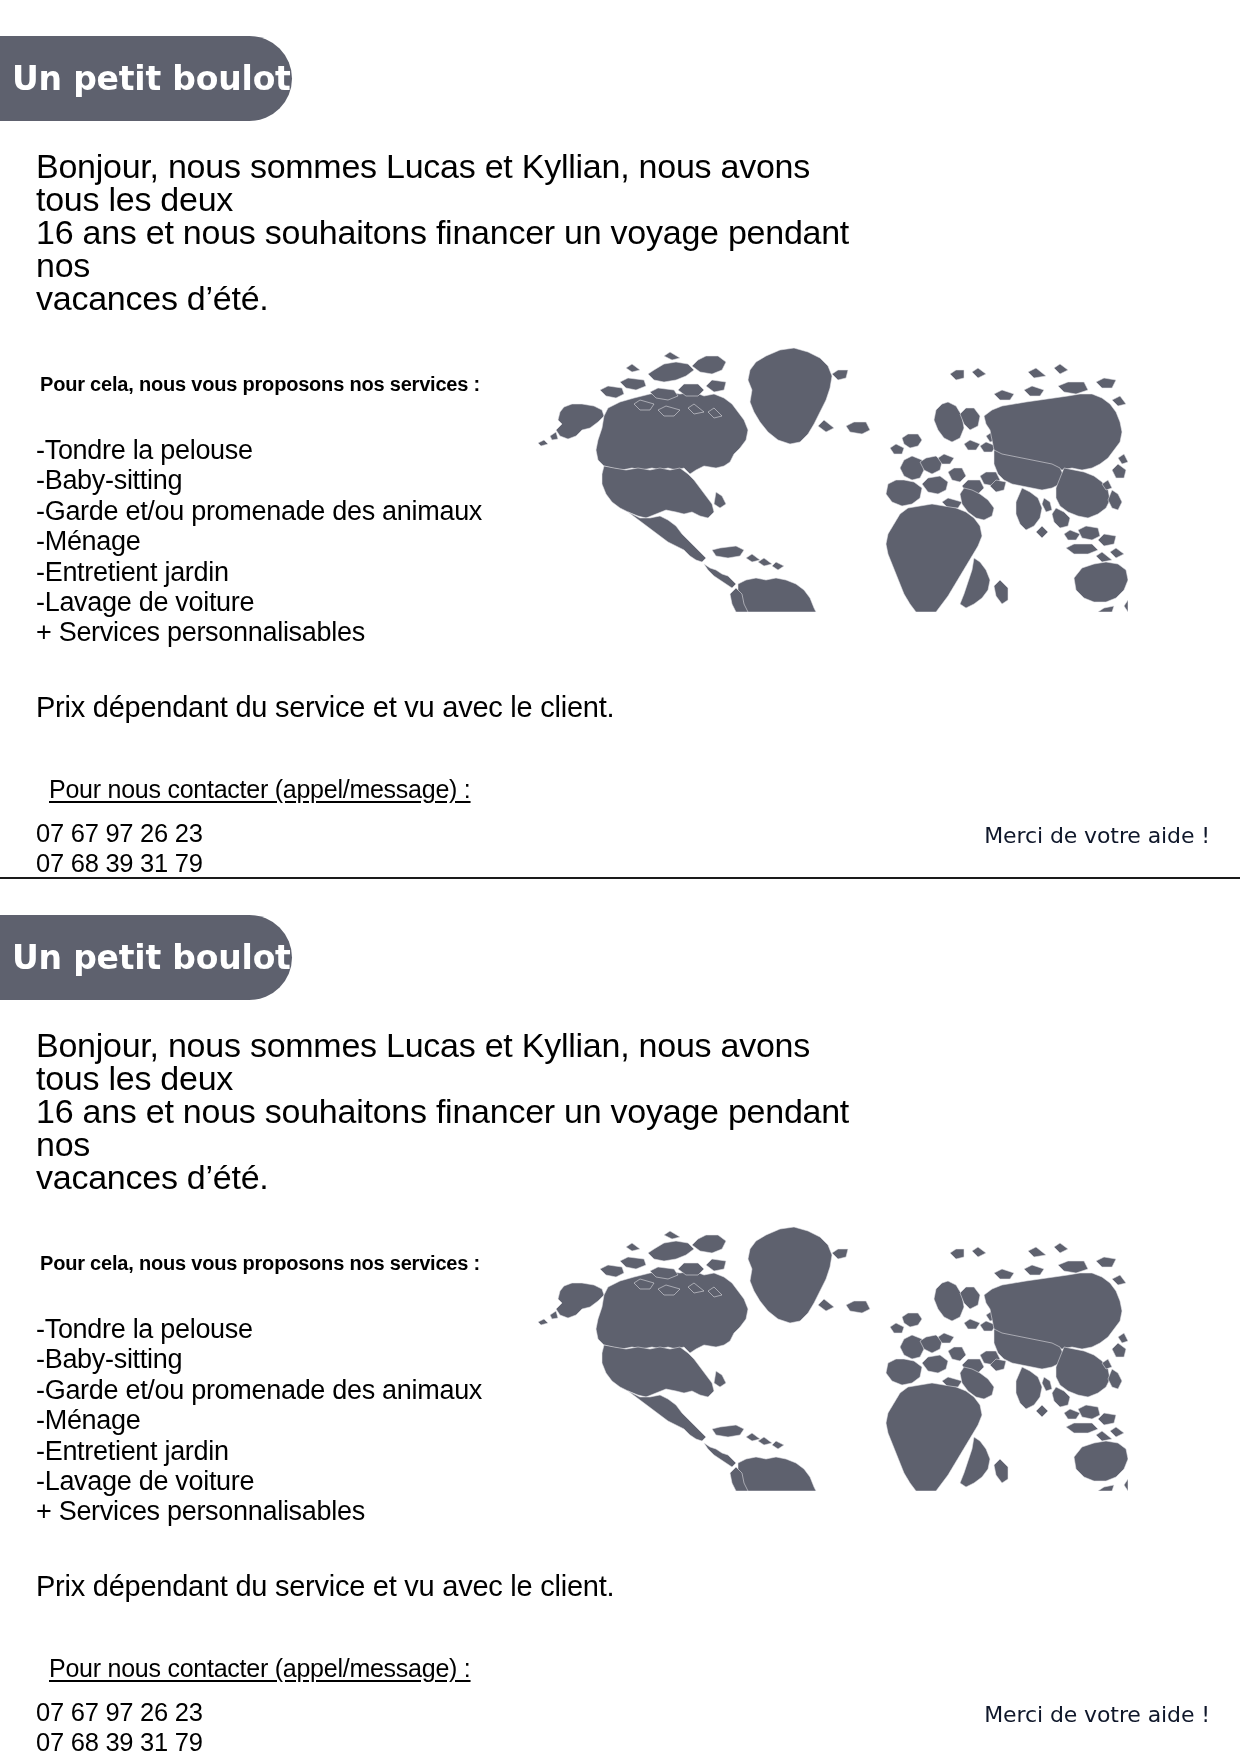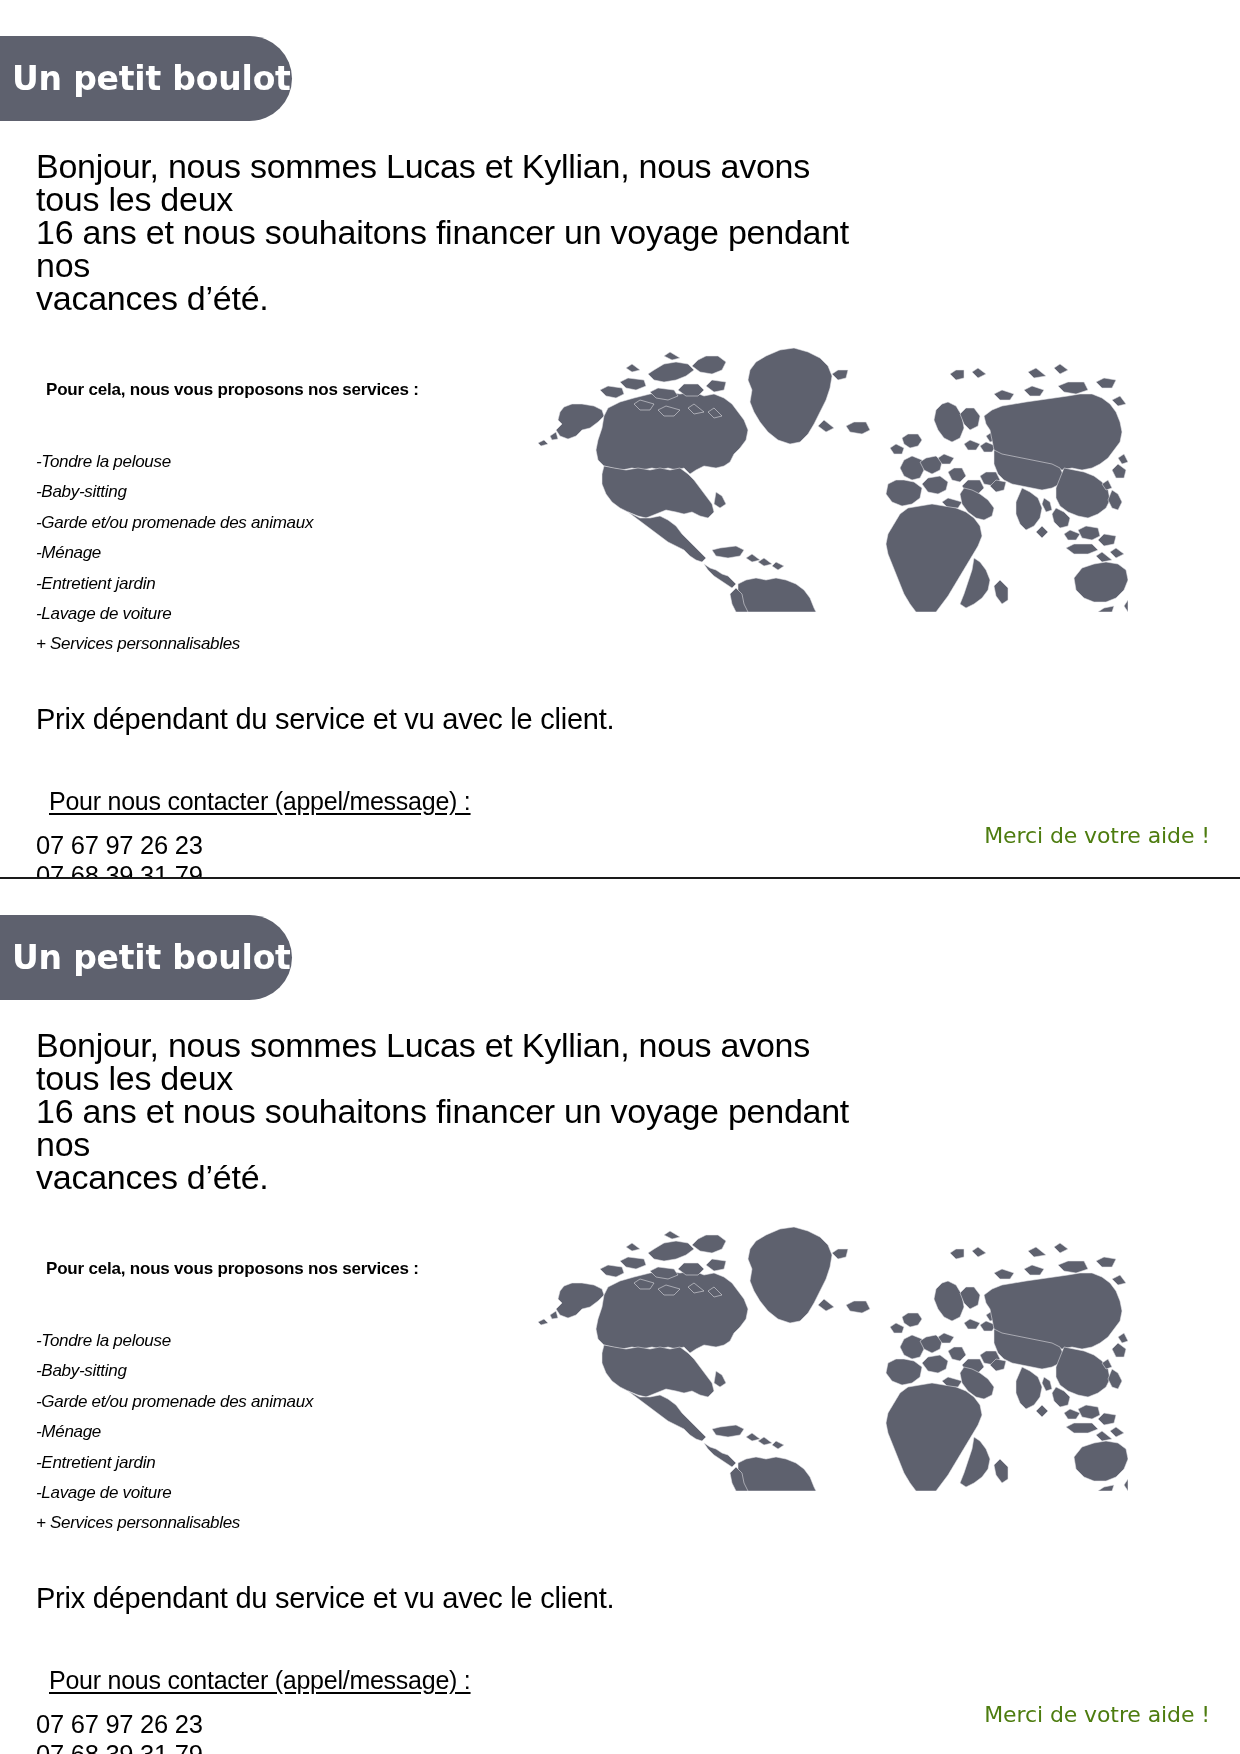--- a/index.html
+++ b/index.html
@@ -83,42 +83,41 @@
 
   .intro {
     font-size: 34px;
     line-height: 33px;
     letter-spacing: -0.25px;
     white-space: pre-line;
     margin: 0;
   }
 
   .services-head {
-    font-size: 17px;
+    font-size: 20px;
     line-height: 30px;
     font-weight: bold;
     letter-spacing: -0.2px;
-    margin: 10px;
+    margin: 4px;
     padding-top: 50px;
   }
 
   .services-list {
     list-style: none;
     margin: 0;
     padding: 0;
     padding-top: 32px;
     position: relative;
     z-index: 2;
   }
   .services-list li {
-    font-size: 17px;
+    font-size: 27px;
     line-height: 30.4px;
     letter-spacing: -0.3px;
     white-space: nowrap;
-    font-style: italic;
   }
 
   .price {
     font-size: 29px;
     line-height: 30px;
     letter-spacing: -0.25px;
     margin: 0;
     padding-top: 44px;
   }
 
@@ -140,21 +139,21 @@
   }
   .phones { padding-top: 1px; }
 
   .thanks {
     position: absolute;
     right: 30px;
     top: 823px;
     font-family: "DejaVu Sans", sans-serif;
     font-size: 22px;
     letter-spacing: -0.1px;
-    color: #4d7c0f;
+    color: #0f172a;
   }
 </style>
 </head>
 <body>
 
 <div id="page-root">
   <section class="flyer">
 
     <div class="header-pill">
       <span class="header-title">Un petit boulot</span>

